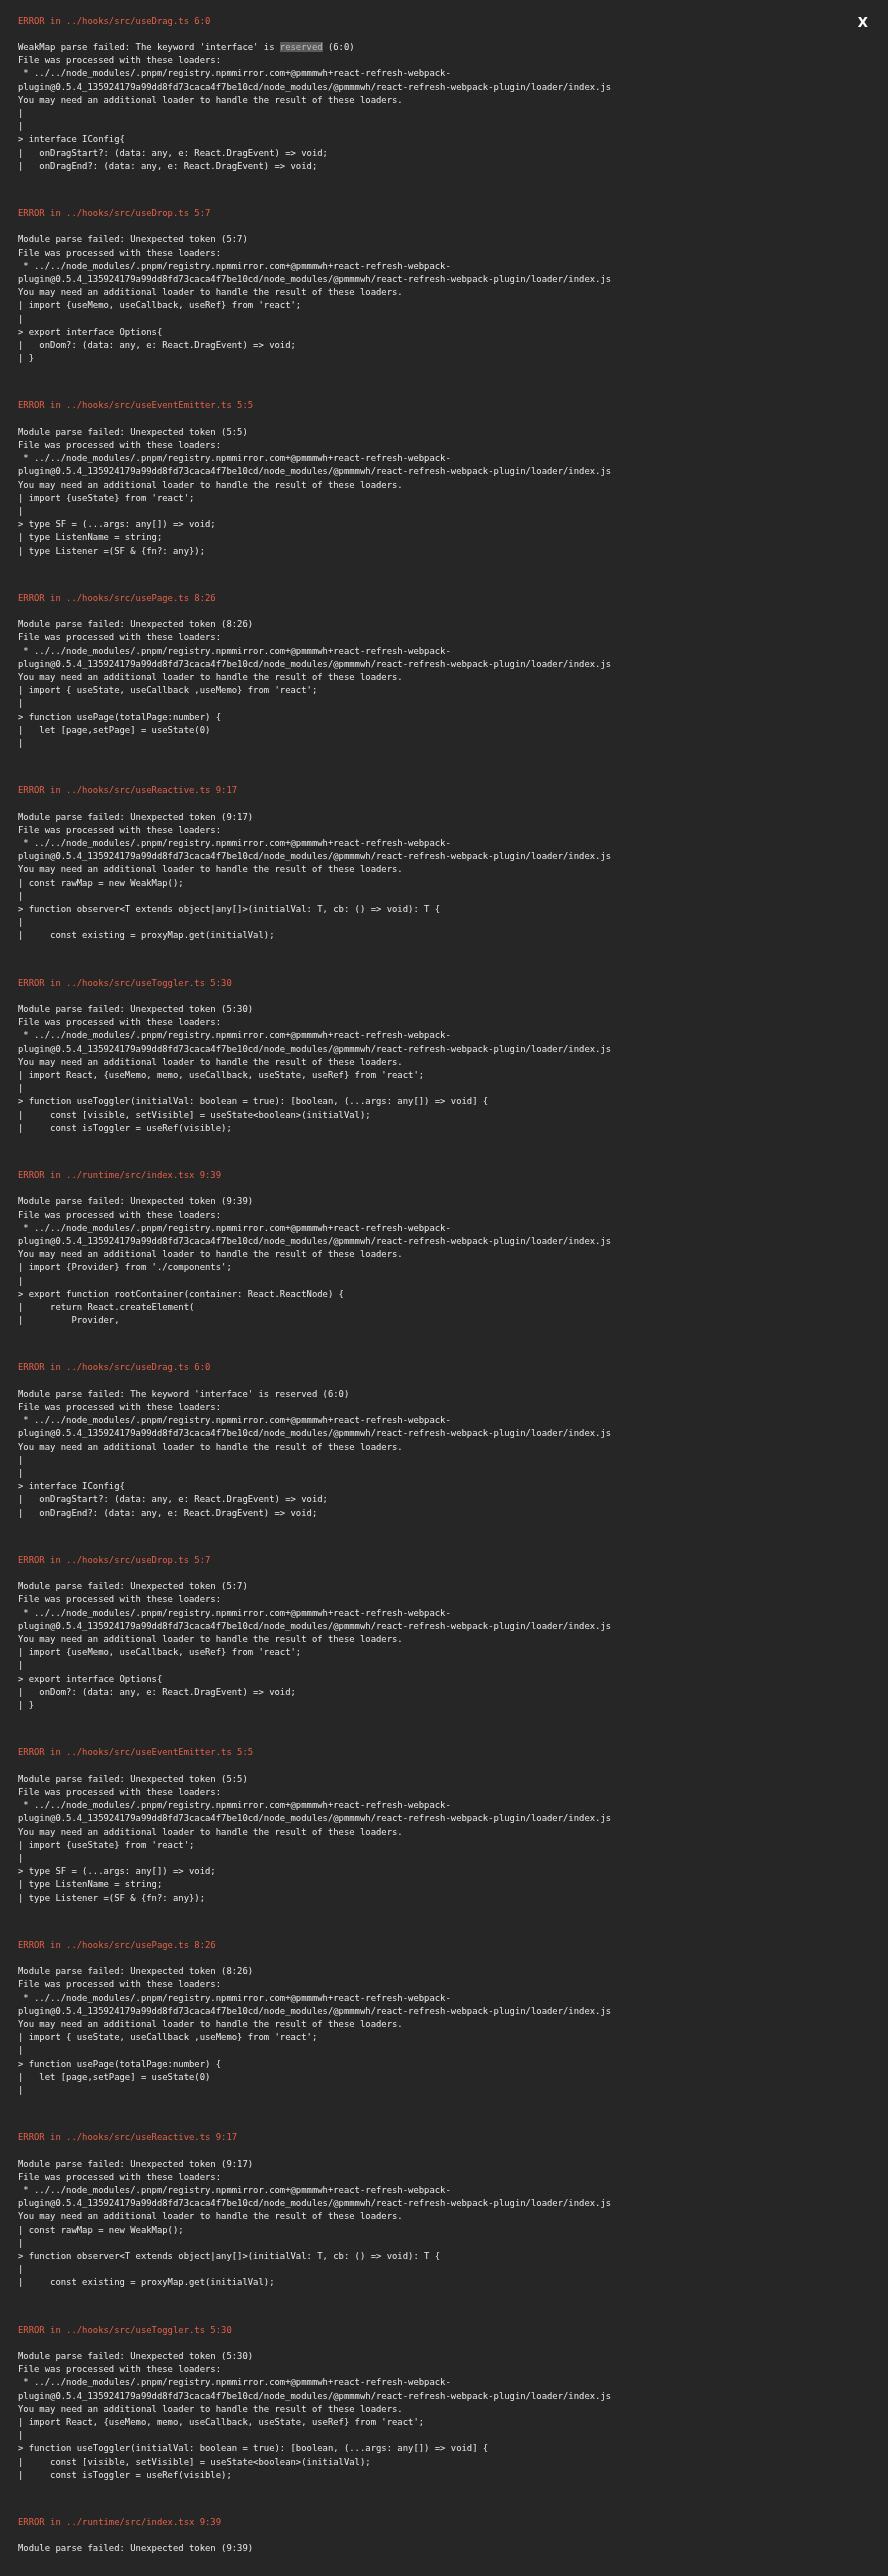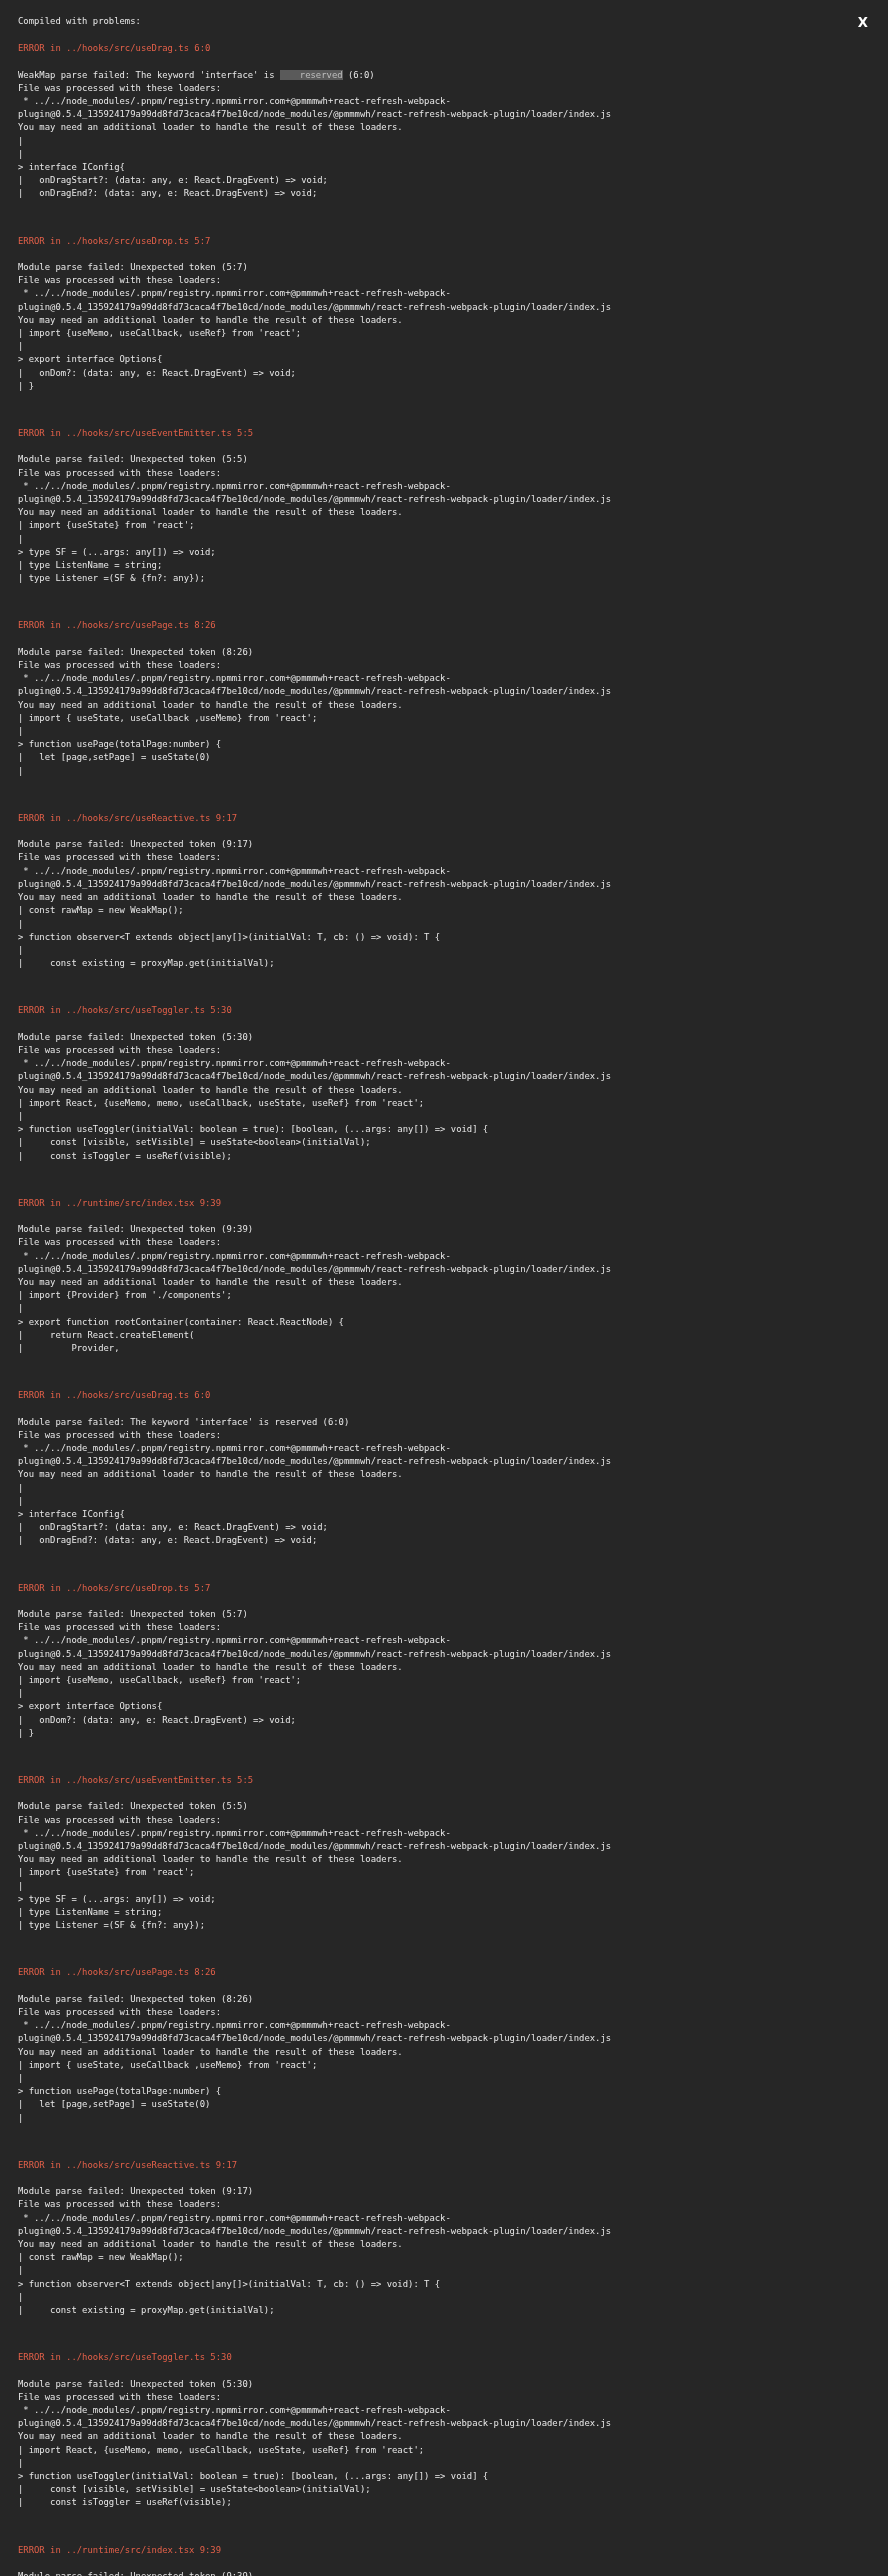--- a/index.html
+++ b/index.html
@@ -43,30 +43,28 @@
     color: #e36049;
     margin-bottom: 13.2px;
   }
   .error-body {
     white-space: pre;
     color: #e8e8e8;
   }
   .hl {
     background: #5a5a5a;
     color: #bdbdbd;
-    padding-left: 20px;
   }
 </style>
 </head>
 <body>
 
 <div class="close">X</div>
 
 <div class="overlay">
-  <div class="header">Compiled with problems:</div>
 
   <div class="error-block">
     <div class="error-title">ERROR in ../hooks/src/useDrag.ts 6:0</div>
     <div class="error-body"><span>WeakMap parse failed: The keyword 'interface' is </span><span class="hl">reserved</span><span> (6:0)</span></div>
     <div class="error-body">File was processed with these loaders:
  * ../../node_modules/.pnpm/registry.npmmirror.com+@pmmmwh+react-refresh-webpack-
 plugin@0.5.4_135924179a99dd8fd73caca4f7be10cd/node_modules/@pmmmwh/react-refresh-webpack-plugin/loader/index.js
 You may need an additional loader to handle the result of these loaders.
 |
 |

